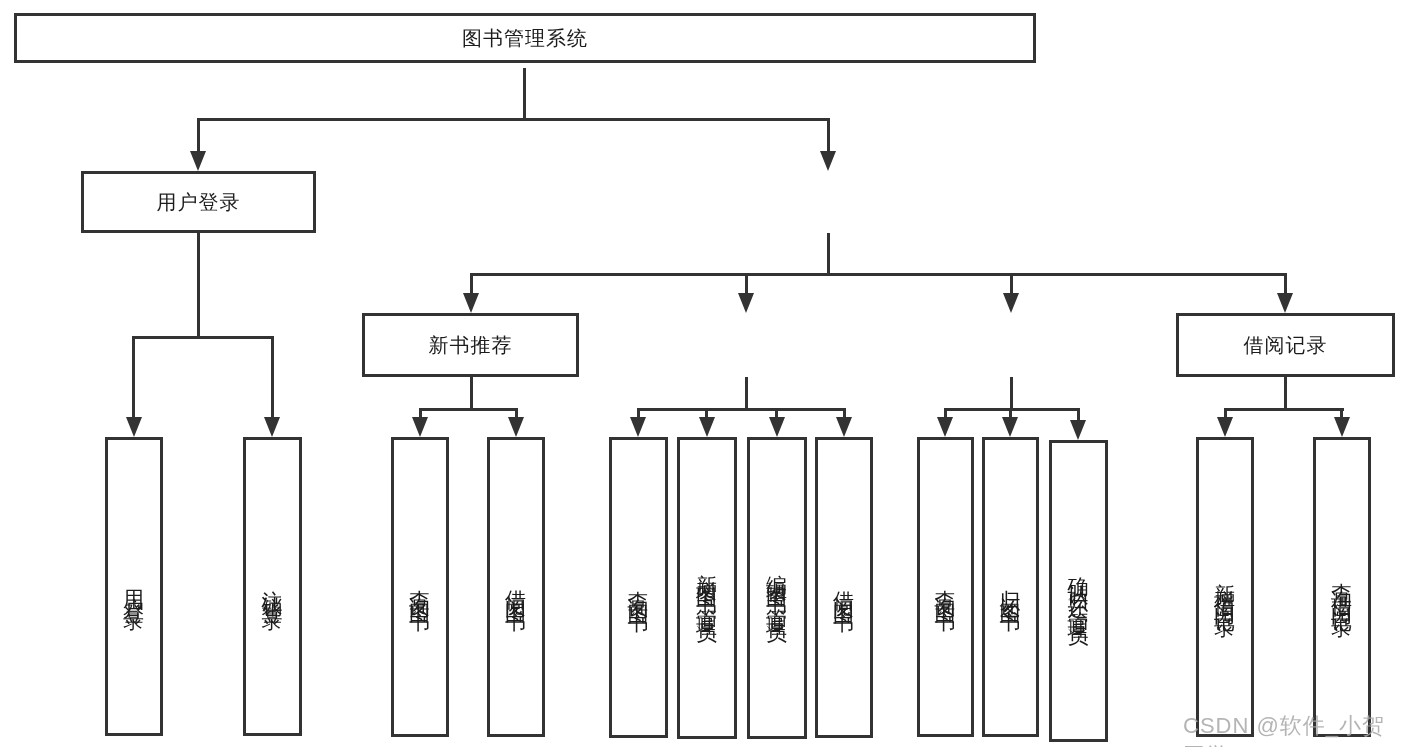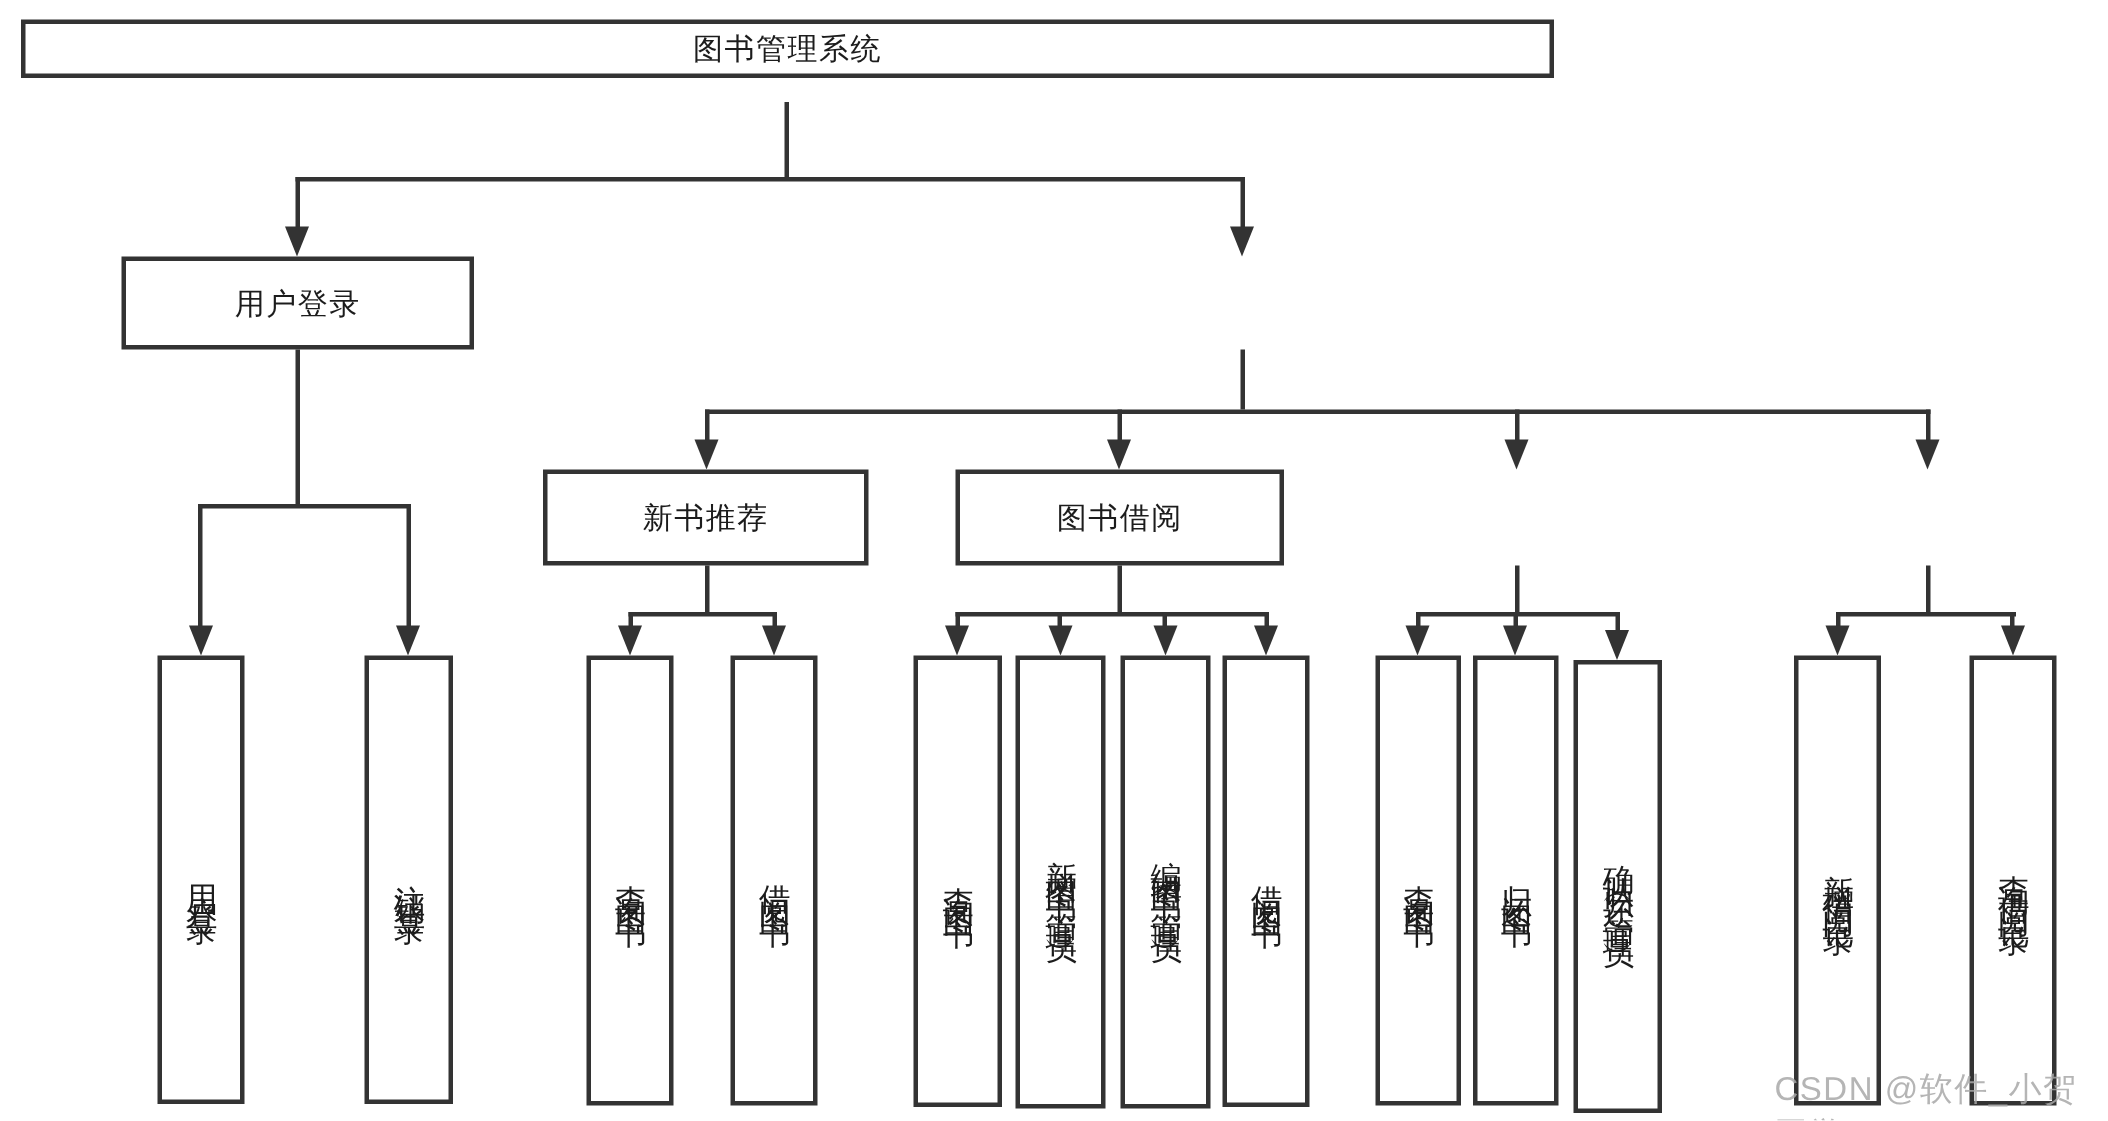--- a/index.html
+++ b/index.html
@@ -67,21 +67,21 @@
     letter-spacing: 1px;
     pointer-events: none;
     z-index: 5;
   }
 </style>
 </head>
 <body>
 
 <div id="canvas">
 
-  <div class="hbox" style="left:14px;top:13px;width:1022px;height:39px">
+  <div class="hbox" style="left:14px;top:13px;width:1022px;height:50px">
     <span>图书管理系统</span>
   </div>
 
   <div class="line" style="left:523px;top:68px;width:3px;height:50px"></div>
   <div class="line" style="left:197px;top:118px;width:633px;height:3px"></div>
   <div class="line" style="left:197px;top:118px;width:3px;height:36px"></div>
   <div class="line" style="left:827px;top:118px;width:3px;height:36px"></div>
   <div class="arrow" style="left:190px;top:151px"></div>
   <div class="arrow" style="left:820px;top:151px"></div>
 
@@ -103,22 +103,22 @@
   <div class="line" style="left:1010px;top:273px;width:3px;height:21px"></div>
   <div class="line" style="left:1284px;top:273px;width:3px;height:21px"></div>
   <div class="arrow" style="left:463px;top:293px"></div>
   <div class="arrow" style="left:738px;top:293px"></div>
   <div class="arrow" style="left:1003px;top:293px"></div>
   <div class="arrow" style="left:1277px;top:293px"></div>
 
   <div class="hbox" style="left:362px;top:313px;width:217px;height:64px">
     <span>新书推荐</span>
   </div>
-  <div class="hbox" style="left:637px;top:313px;width:219px;height:64px">
-    <span>图书借阅</span>
+  <div class="hbox" style="left:1176px;top:313px;width:219px;height:64px">
+    <span>借阅记录</span>
   </div>
 
   <div class="line" style="left:470px;top:377px;width:3px;height:31px"></div>
   <div class="line" style="left:419px;top:408px;width:98px;height:3px"></div>
   <div class="line" style="left:419px;top:408px;width:3px;height:10px"></div>
   <div class="line" style="left:515px;top:408px;width:3px;height:10px"></div>
   <div class="arrow" style="left:412px;top:417px"></div>
   <div class="arrow" style="left:508px;top:417px"></div>
 
   <div class="line" style="left:745px;top:377px;width:3px;height:31px"></div>

